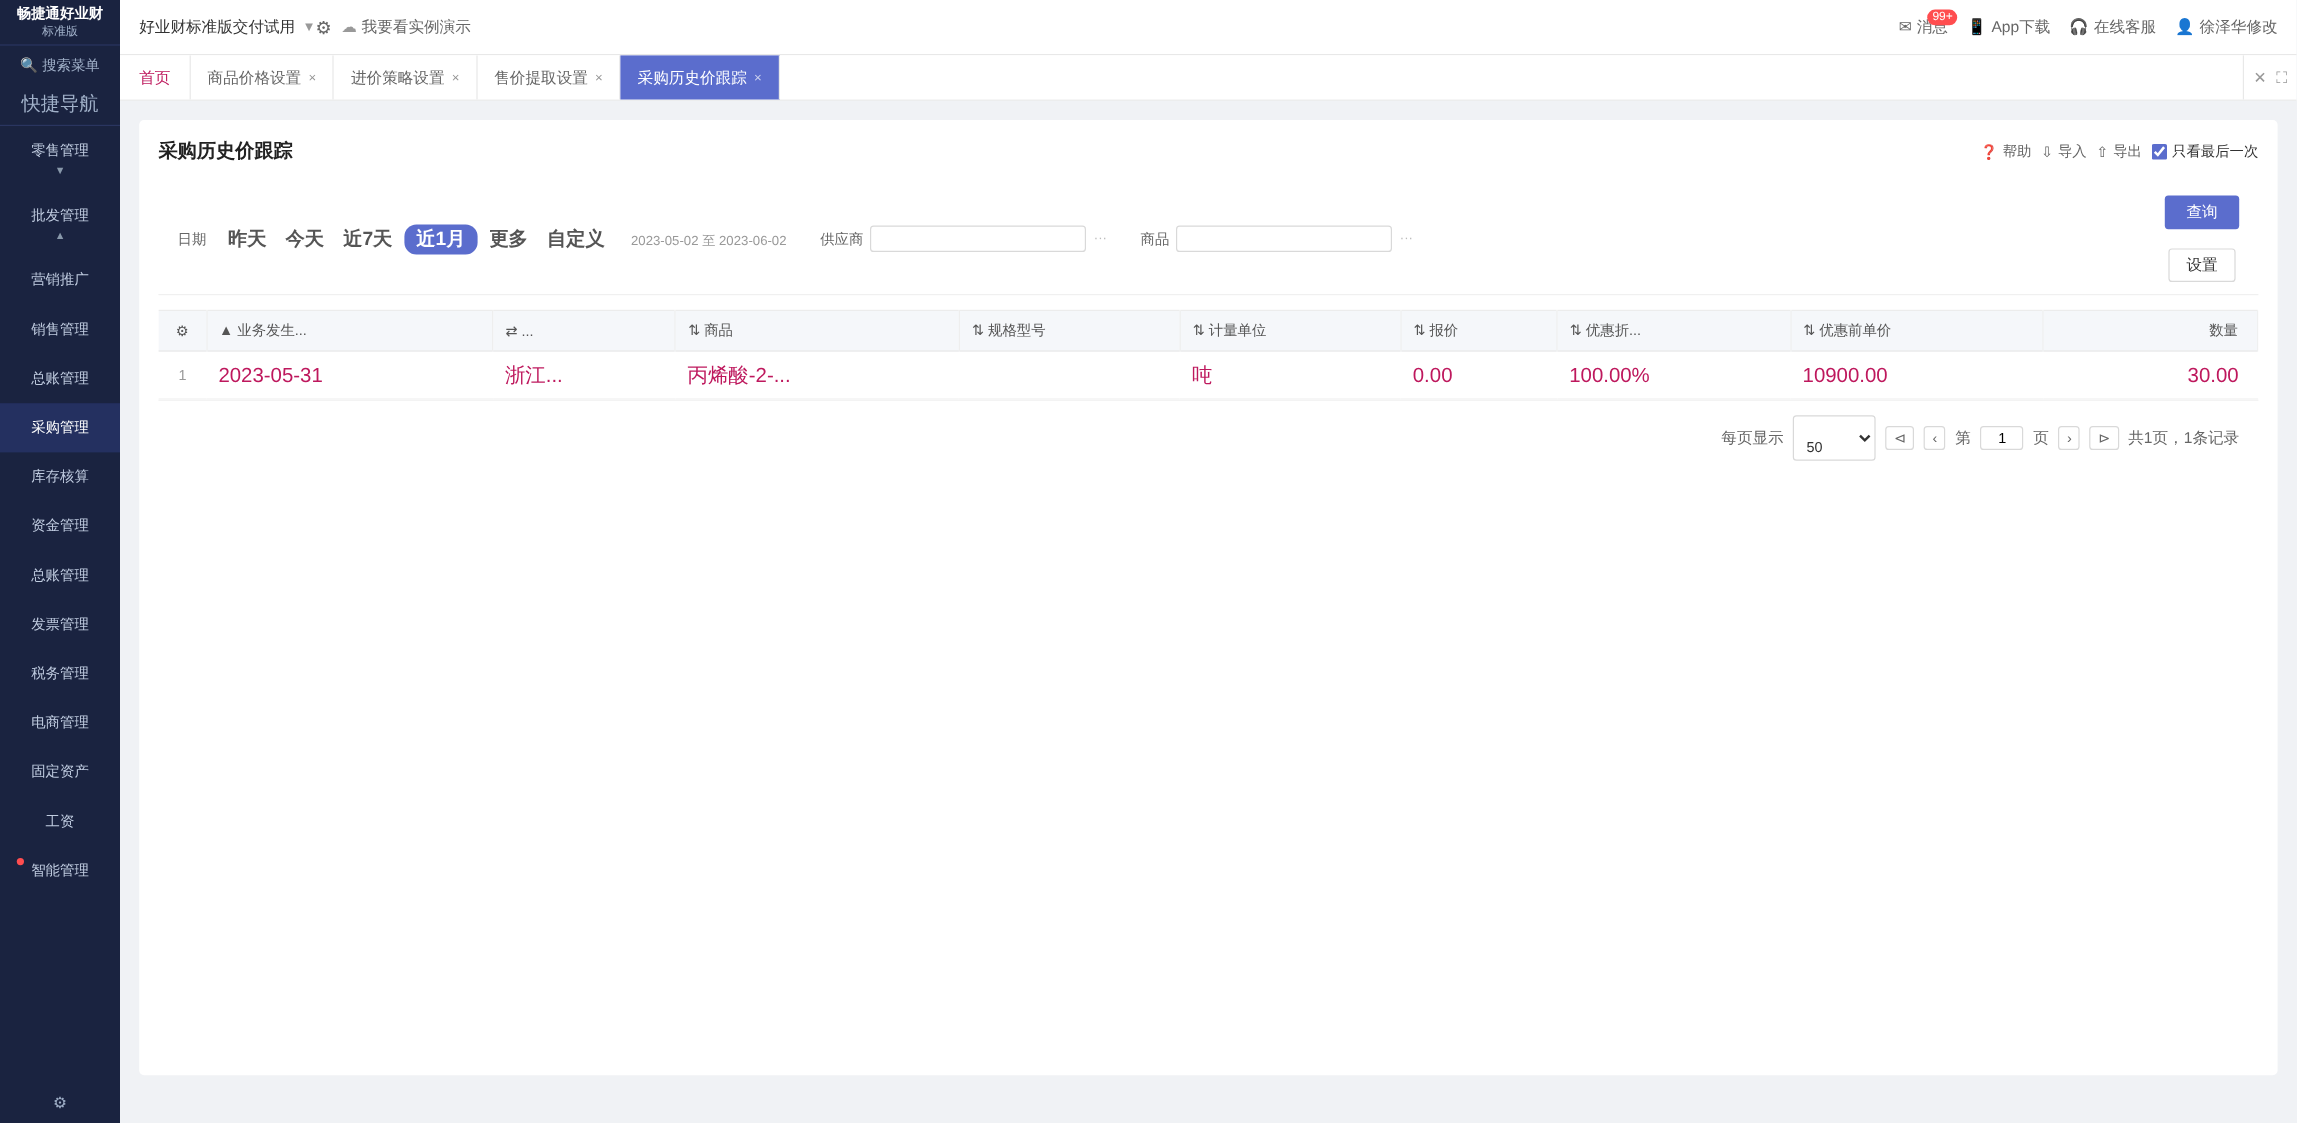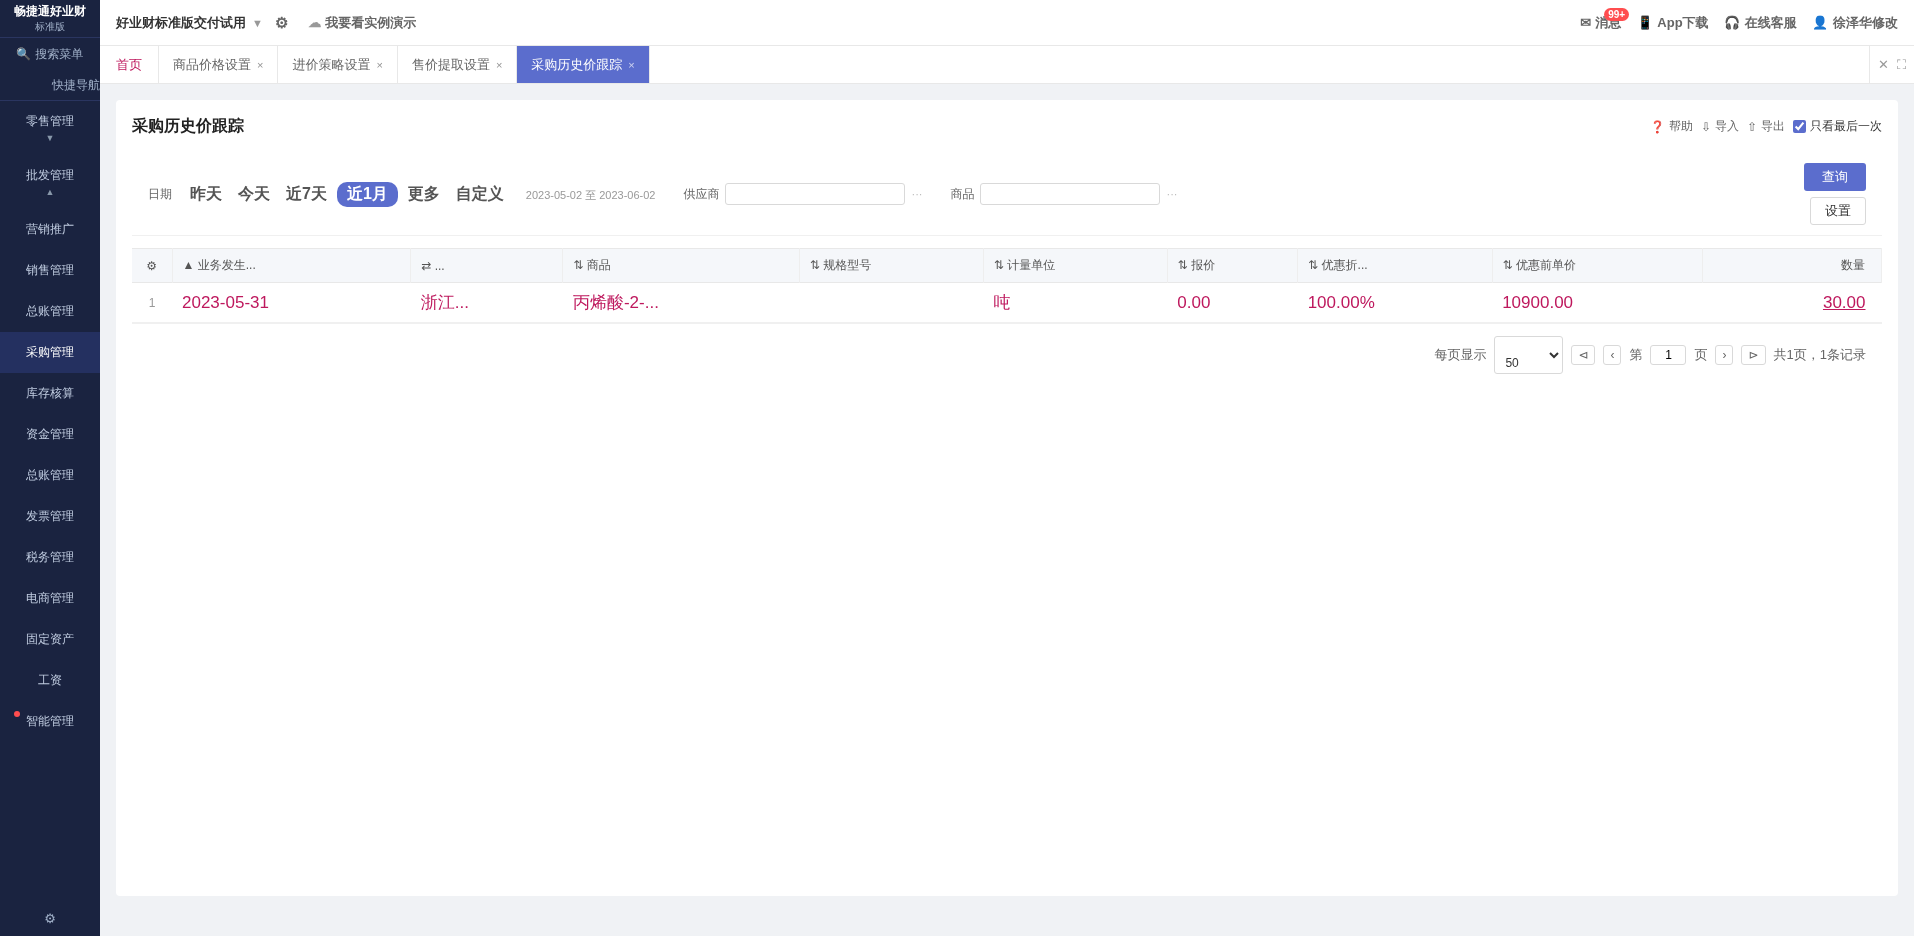--- a/index.html
+++ b/index.html
@@ -31,23 +31,23 @@
     .sidebar-logo .logo-sub { font-size: 10px; color: #a0b0c8; }
     .sidebar-search {
       padding: 8px;
       text-align: center;
       color: #a0b0c8;
       font-size: 12px;
       cursor: pointer;
     }
     .sidebar-nav {
       padding: 6px 0;
-      text-align: right;
+      text-align: center;
       color: #a0b0c8;
-      font-size: 12px;
+      font-size: 16px;
       cursor: pointer;
       border-bottom: 1px solid #2a3560;
     }
     .sidebar-item {
       padding: 12px 8px;
       text-align: left;
       color: #c0cce0;
       font-size: 12px;
       cursor: pointer;
       display: flex;
@@ -71,23 +71,22 @@
     }
 
     
     .topbar {
       background: #fff;
       border-bottom: 1px solid #e8e8e8;
       display: flex;
       align-items: center;
       padding: 0 16px;
       height: 46px;
-      gap: 12px;
+      gap: 0;
       flex-shrink: 0;
-      font-weight: bold;
     }
     .topbar-edition {
       display: flex;
       align-items: center;
       gap: 6px;
       font-size: 13px;
       color: #333;
       cursor: pointer;
     }
     .topbar-edition .chevron { color: #999; font-size: 11px; }
@@ -207,21 +206,21 @@
     .settings-btn {
       background: #fff;
       color: #333;
       border: 1px solid #d9d9d9;
       border-radius: 3px;
       padding: 4px 14px;
       font-size: 13px;
       cursor: pointer;
       margin-top: 4px;
     }
-    .filter-actions { display: flex; flex-direction: column; align-items: flex-end; gap: 2px; }
+    .filter-actions { display: flex; flex-direction: column; align-items: center; gap: 12px; }
 
     
     .table-wrapper {
       margin-top: 12px;
       overflow-x: auto;
     }
     table {
       width: 100%;
       border-collapse: collapse;
       font-size: 13px;
@@ -515,21 +514,21 @@
           <tr>
       <td>1</td>
       <td>2023-05-31</td>
       <td>浙江...</td>
       <td>丙烯酸-2-...</td>
       <td></td>
       <td>吨</td>
       <td>0.00</td>
       <td>100.00%</td>
       <td>10900.00</td>
-      <td style="text-align:right; padding-right:16px;text-decoration:underline;">30.00</td>
+      <td style="text-align:right; padding-right:16px;">30.00</td>
     </tr>
             </tbody>
         </table>
       </div>
 
       <div class="pagination">
         <span>每页显示</span>
         <select>
           <option>10</option>
           <option>20</option>

